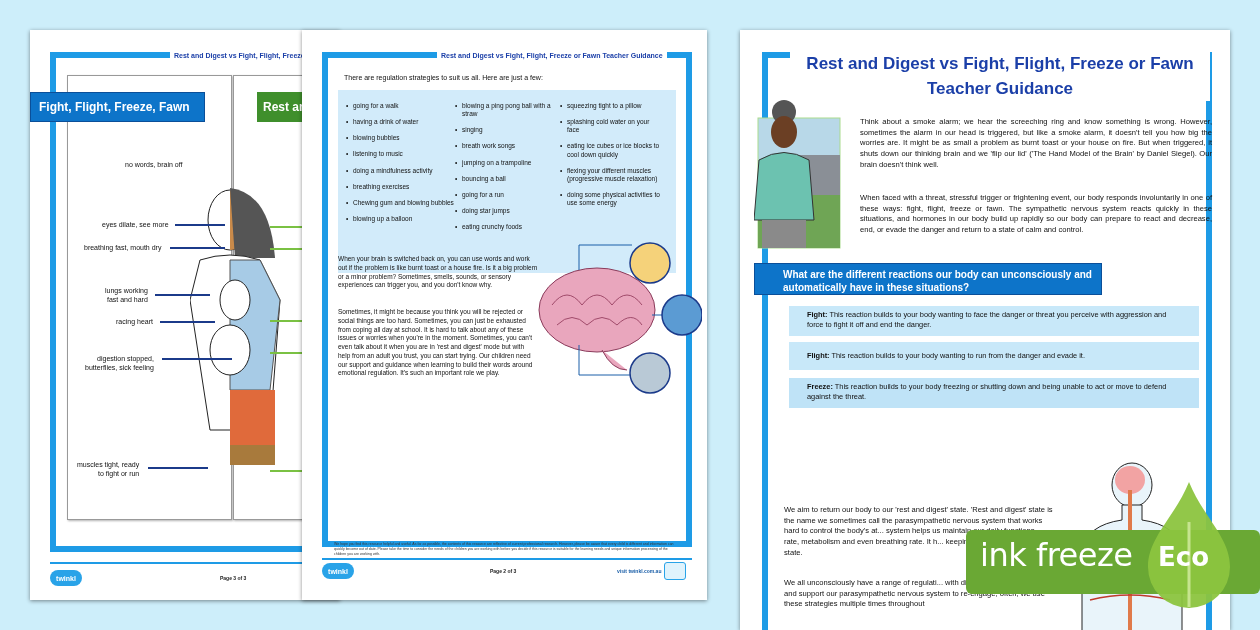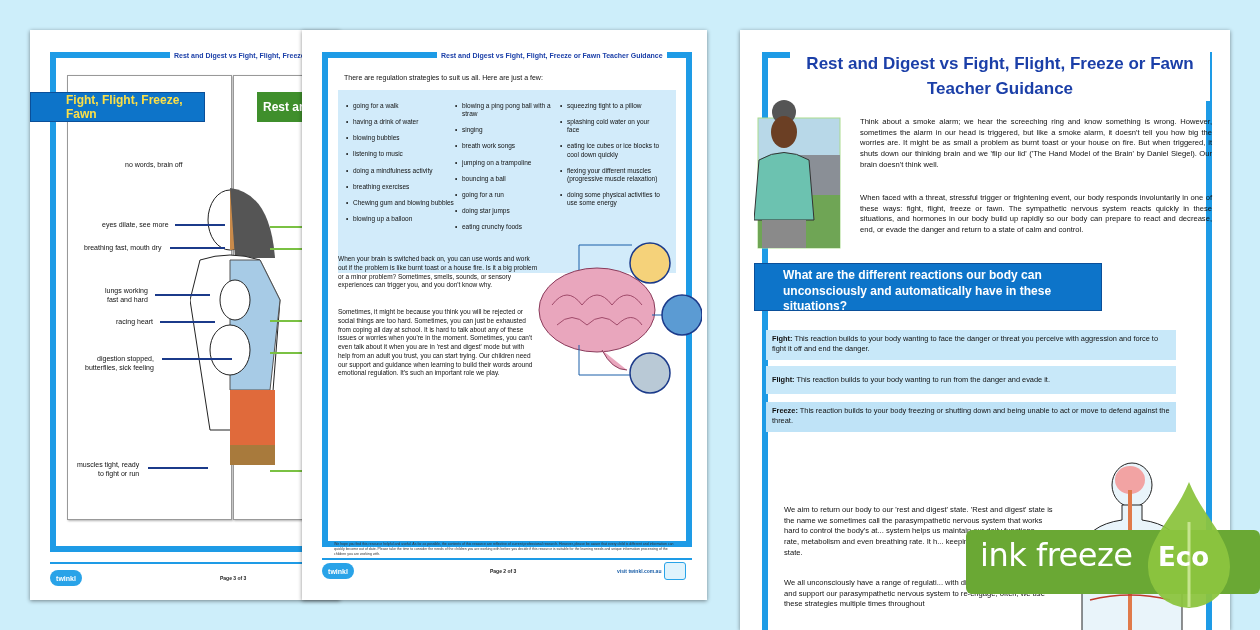--- a/index.html
+++ b/index.html
@@ -7,42 +7,42 @@
   .page { position: absolute; background: #fff; box-shadow: 0 1px 4px rgba(0,0,0,0.45); overflow: hidden; }
   .frame { position: absolute; border: 6px solid #1e9be6; }
   .hdr-text { position: absolute; font-size: 7px; font-weight: bold; color: #1b3fa8; white-space: nowrap; background: #fff; padding: 0 4px; }
   .footer-line { position: absolute; height: 2px; background: #1e9be6; }
   .twinkl-logo { position: absolute; width: 32px; height: 16px; background: #29a3e8; border-radius: 8px; color: #fff; font-size: 7px; font-weight: bold; display: flex; align-items: center; justify-content: center; }
   .page-num { position: absolute; font-size: 5px; font-weight: bold; color: #222; }
 
   
   #p1 { left: 30px; top: 30px; width: 310px; height: 570px; }
   .panel { position: absolute; border: 1px solid #999; background: #fff; box-shadow: 1px 1px 2px rgba(0,0,0,0.3); }
-  .banner-blue { position: absolute; left: 0; top: 62px; width: 175px; height: 30px; background: #0d74c9; color: #fde047; font-weight: bold; font-size: 12px; display: flex; align-items: center; padding-left: 35px; border: 1px solid #0a4f99; }
+  .banner-blue { position: absolute; left: 0; top: 62px; width: 175px; height: 30px; background: #0d74c9; color: #ffffff; font-weight: bold; font-size: 12px; display: flex; align-items: center; padding-left: 8px; border: 1px solid #0a4f99; }
   .banner-green { position: absolute; left: 227px; top: 62px; width: 90px; height: 30px; background: #3f8f2c; color: #fff; font-weight: bold; font-size: 12px; display: flex; align-items: center; padding-left: 6px; }
   .lbl { position: absolute; font-size: 7px; color: #111; text-align: right; line-height: 1.3; white-space: nowrap; }
   .arr { position: absolute; height: 1.5px; background: #1b3a8a; }
   .garr { position: absolute; height: 1.5px; background: #7ac143; }
 
   
   #p2 { left: 302px; top: 30px; width: 405px; height: 570px; }
   .p2-intro { position: absolute; left: 42px; top: 44px; font-size: 7px; color: #111; }
   .strat-box { position: absolute; left: 36px; top: 60px; width: 338px; height: 183px; background: #d2ebfa; }
   .strat-col { position: absolute; top: 12px; font-size: 6.5px; color: #111; line-height: 1.25; }
   .strat-col li { list-style: none; margin-bottom: 8px; padding-left: 7px; position: relative; }
   .strat-col li::before { content: "•"; position: absolute; left: 0; }
   .p2-body { position: absolute; left: 36px; width: 200px; font-size: 6.5px; line-height: 1.35; color: #111; }
   .p2-disclaimer { position: absolute; left: 32px; top: 512px; width: 345px; font-size: 3.5px; line-height: 1.4; color: #333; }
 
   
   #p3 { left: 740px; top: 30px; width: 490px; height: 600px; }
   .p3-title { position: absolute; left: 50px; top: 22px; width: 420px; text-align: center; font-size: 17px; font-weight: bold; color: #1b3fa8; line-height: 1.45; background: #fff; }
   .p3-para { position: absolute; font-size: 7.6px; line-height: 1.4; color: #111; text-align: justify; }
-  .q-banner { position: absolute; left: 14px; top: 233px; width: 348px; height: 48px; background: #0d74c9; color: #fff; font-size: 12px; font-weight: bold; padding: 4px 0 10px 28px; line-height: 1.3; border: 1px solid #0a4f99; }
-  .react { position: absolute; left: 26px; width: 410px; background: #c8e8f9; font-size: 7.4px; line-height: 1.4; color: #111; padding: 4px 6px; margin-top: 24px; }
+  .q-banner { position: absolute; left: 14px; top: 233px; width: 348px; height: 32px; background: #0d74c9; color: #fff; font-size: 10px; font-weight: bold; padding: 4px 0 10px 28px; line-height: 1.3; border: 1px solid #0a4f99; }
+  .react { position: absolute; left: 49px; width: 410px; background: #c8e8f9; font-size: 7.4px; line-height: 1.4; color: #111; padding: 4px 18px; }
   .react b { font-weight: bold; }
   .eco-badge { position: absolute; left: 966px; top: 530px; width: 294px; height: 64px; background: #6aa834; border-radius: 6px; }
   .eco-drop { position: absolute; left: 1148px; top: 482px; width: 82px; height: 130px; }
   .eco-text { position: absolute; left: 980px; top: 536px; font-size: 32px; color: #fff; font-family: "DejaVu Sans", sans-serif; letter-spacing: -0.5px; }
   .eco-eco { position: absolute; left: 1158px; top: 542px; font-size: 26px; font-weight: bold; color: #fff; font-family: "DejaVu Sans", sans-serif; }
 </style>
 </head>
 <body>
 
 <div id="p1" class="page">

